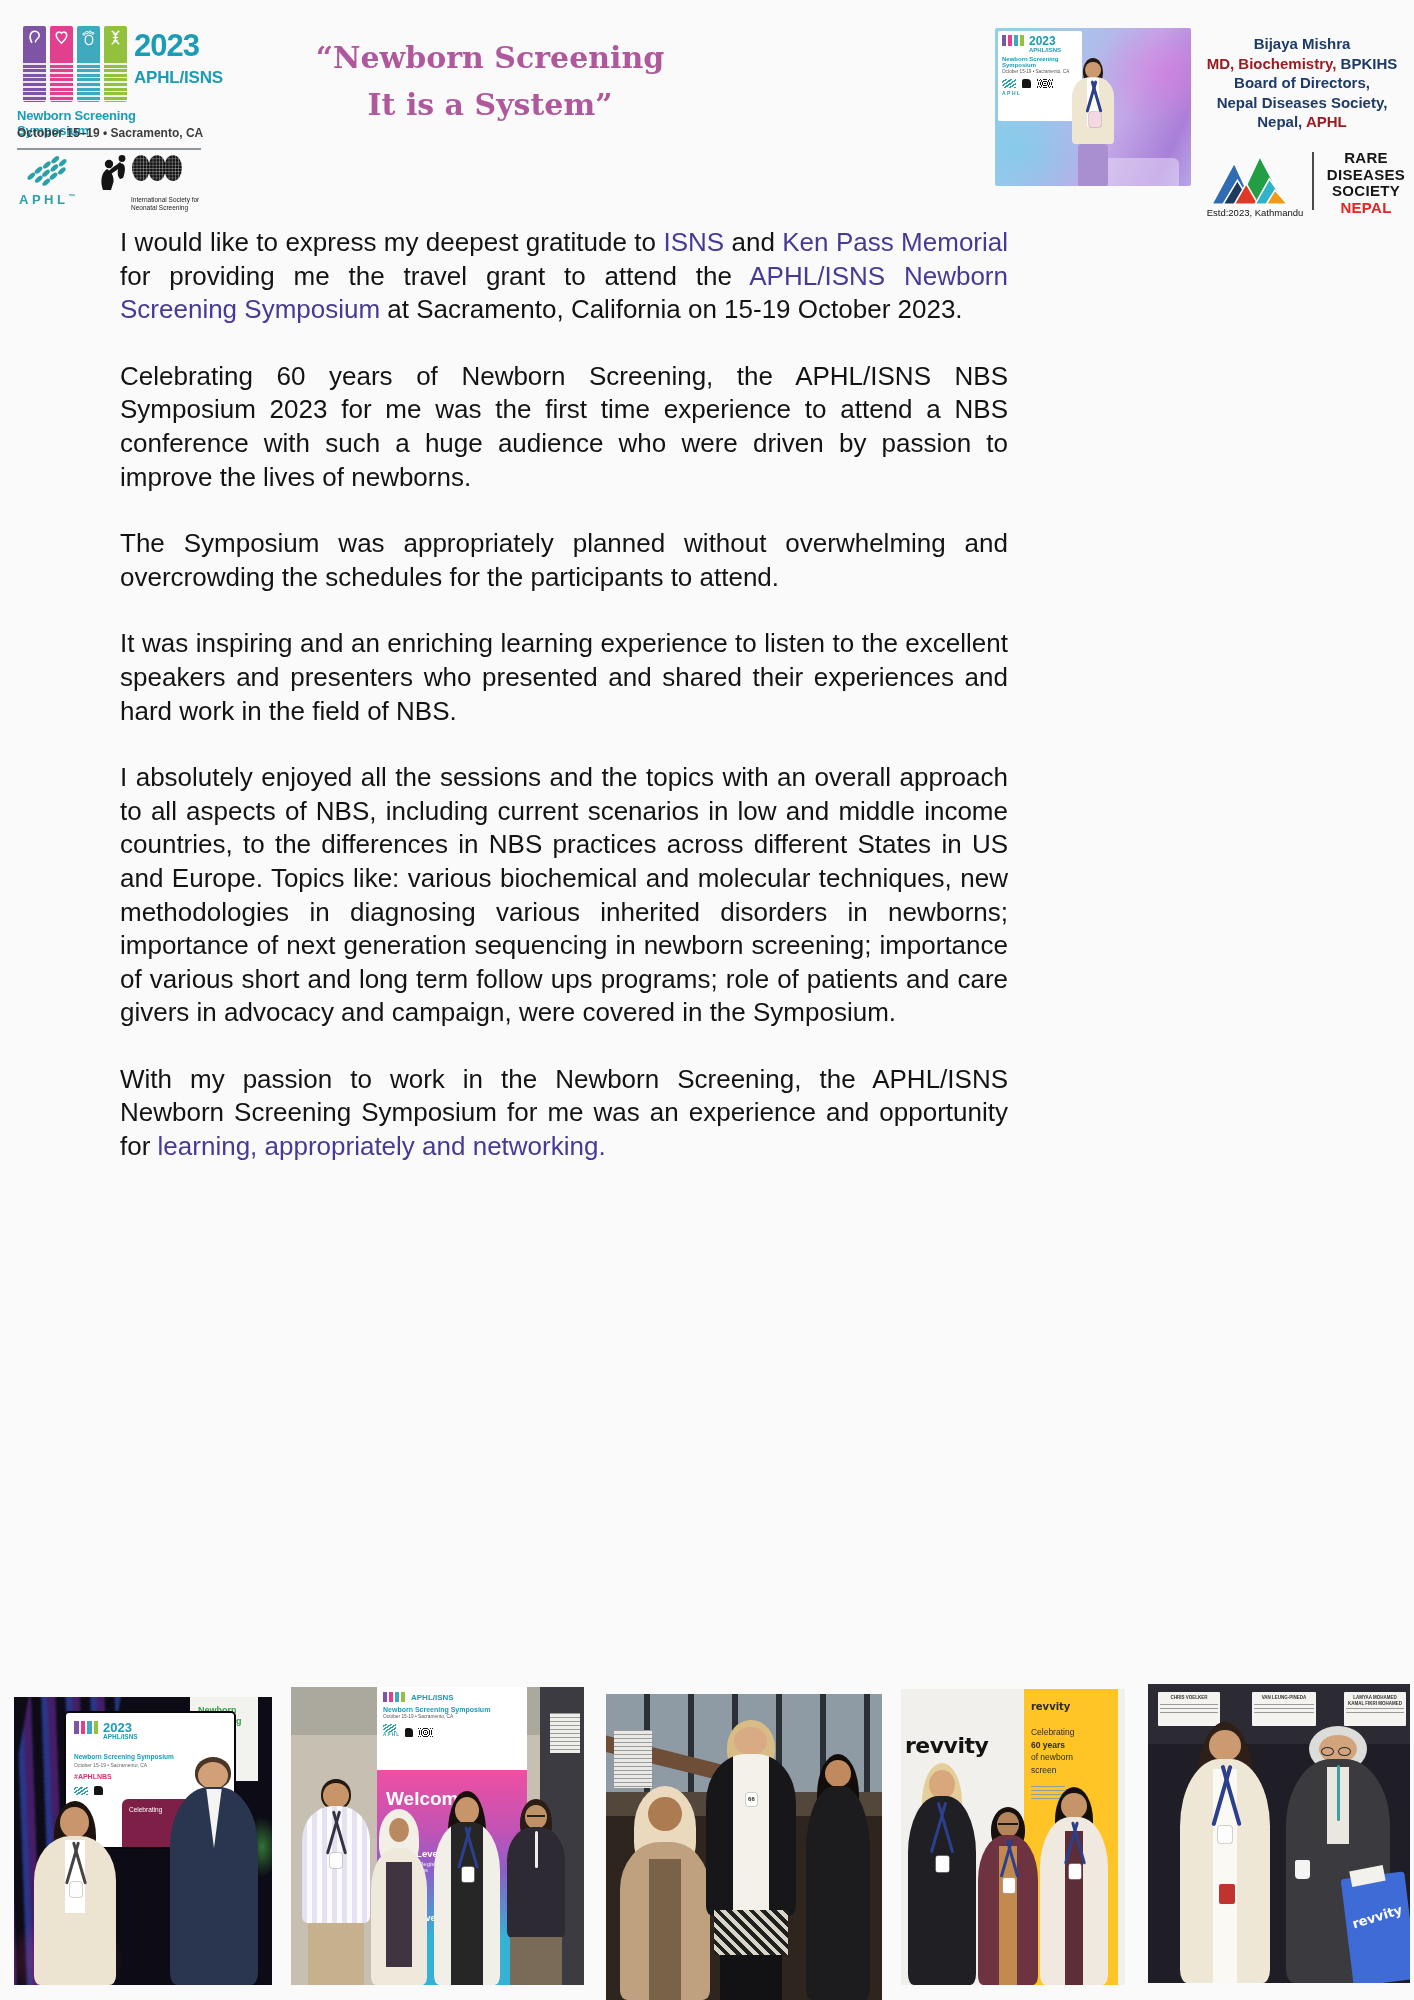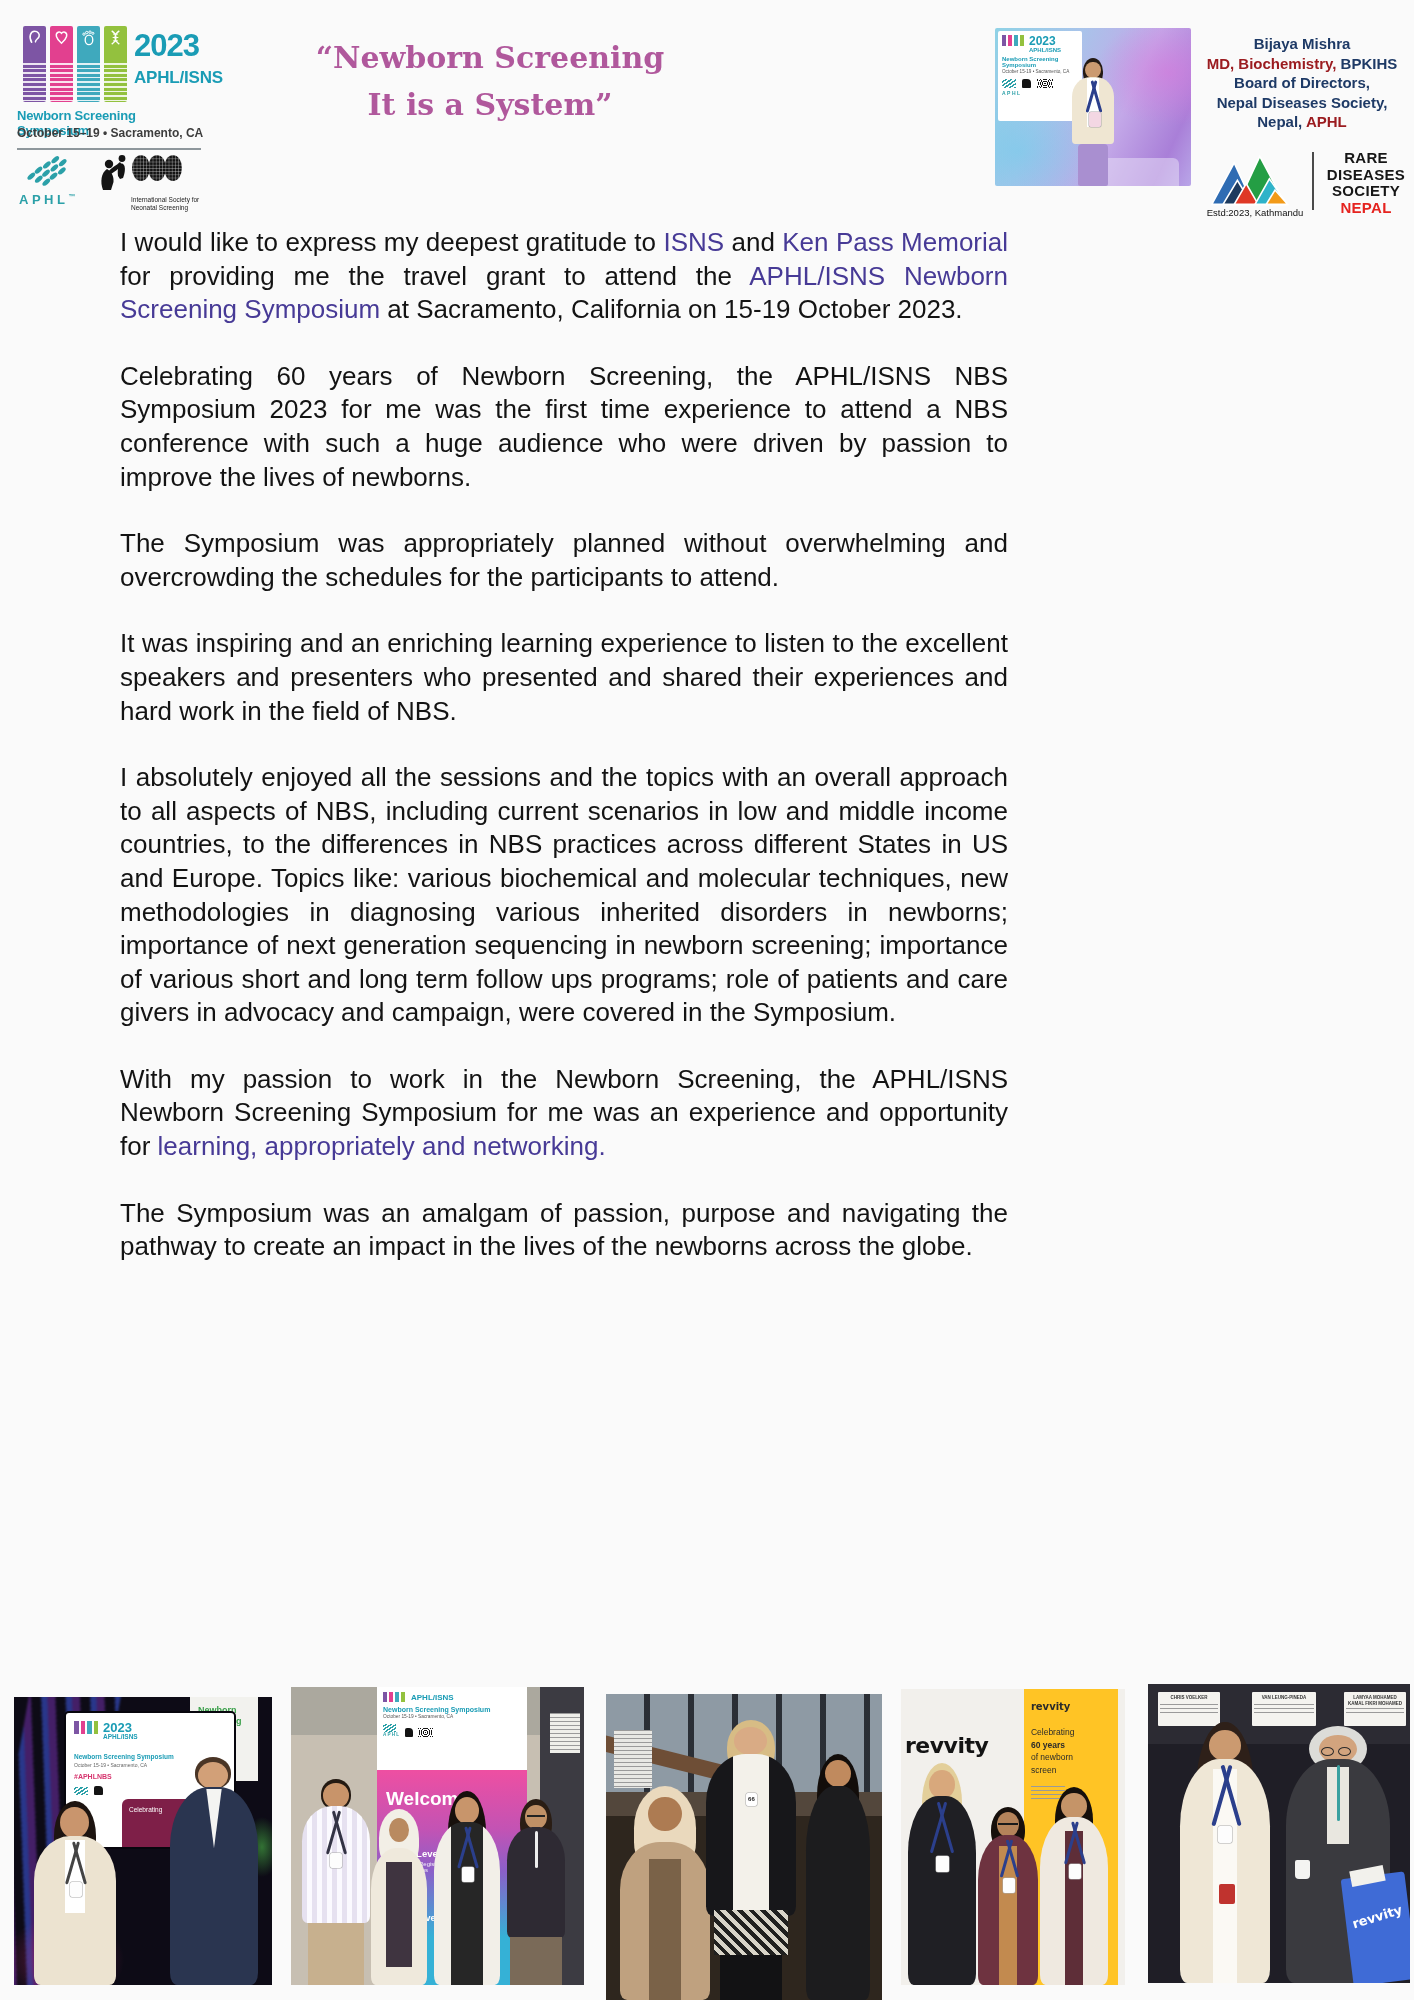--- a/index.html
+++ b/index.html
@@ -214,21 +214,20 @@
     </div>
   </header>
 
   <main class="a article" style="left:120px;top:226px;width:888px" id="article">
       <p><span style="color: rgb(19, 19, 19);">I would like to express my deepest gratitude to </span><span style="color: rgb(71, 58, 150);">ISNS</span><span style="color: rgb(19, 19, 19);"> and </span><span style="color: rgb(71, 58, 150);">Ken Pass Memorial</span><span style="color: rgb(19, 19, 19);"> for providing me the travel grant to attend the </span><span style="color: rgb(71, 58, 150);">APHL/ISNS Newborn Screening Symposium</span><span style="color: rgb(19, 19, 19);"> at Sacramento, California on 15-19 October 2023.</span></p>
       <p><span style="color: rgb(19, 19, 19);">Celebrating 60 years of Newborn Screening, the APHL/ISNS NBS Symposium 2023 for me was the first time experience to attend a NBS conference with such a huge audience who were driven by passion to improve the lives of newborns.</span></p>
       <p><span style="color: rgb(19, 19, 19);">The Symposium was appropriately planned without overwhelming and overcrowding the schedules for the participants to attend.</span></p>
       <p><span style="color: rgb(19, 19, 19);">It was inspiring and an enriching learning experience to listen to the excellent speakers and presenters who presented and shared their experiences and hard work in the field of NBS.</span></p>
       <p><span style="color: rgb(19, 19, 19);">I absolutely enjoyed all the sessions and the topics with an overall approach to all aspects of NBS, including current scenarios in low and middle income countries, to the differences in NBS practices across different States in US and Europe. Topics like: various biochemical and molecular techniques, new methodologies in diagnosing various inherited disorders in newborns; importance of next generation sequencing in newborn screening; importance of various short and long term follow ups programs; role of patients and care givers in advocacy and campaign, were covered in the Symposium.</span></p>
       <p><span style="color: rgb(19, 19, 19);">With my passion to work in the Newborn Screening, the APHL/ISNS Newborn Screening Symposium for me was an experience and opportunity for </span><span style="color: rgb(71, 58, 150);">learning, appropriately and networking.</span></p>
-      <p><span style="color: rgb(19, 19, 19);">The Symposium was an amalgam of passion, purpose and navigating the pathway to create an impact in the lives of the newborns across the globe.</span></p>
     </main>
 
   <section>
 
     <figure class="photo" style="left:14px;top:1697px;width:258px;height:288px;margin:0;background:#0d0b16">
       <div class="a" style="left:-14px;top:-10px;width:92px;height:120%;transform:skewX(-10deg);filter:blur(1px);
            background:repeating-linear-gradient(78deg,rgba(60,80,225,0) 0 10px,rgba(64,92,235,.55) 10px 16px,rgba(150,60,225,.4) 16px 24px)"></div>
       <div class="a" style="left:-10px;bottom:-20px;width:120px;height:90px;background:radial-gradient(closest-side,rgba(220,50,120,.5),transparent)"></div>
       <div class="a" style="left:176px;top:0;width:68px;height:84px;background:#f2f2ee">
         <div style="margin:8px 0 0 8px;font-size:9px;line-height:11px;font-weight:700;color:#3aa04a">

